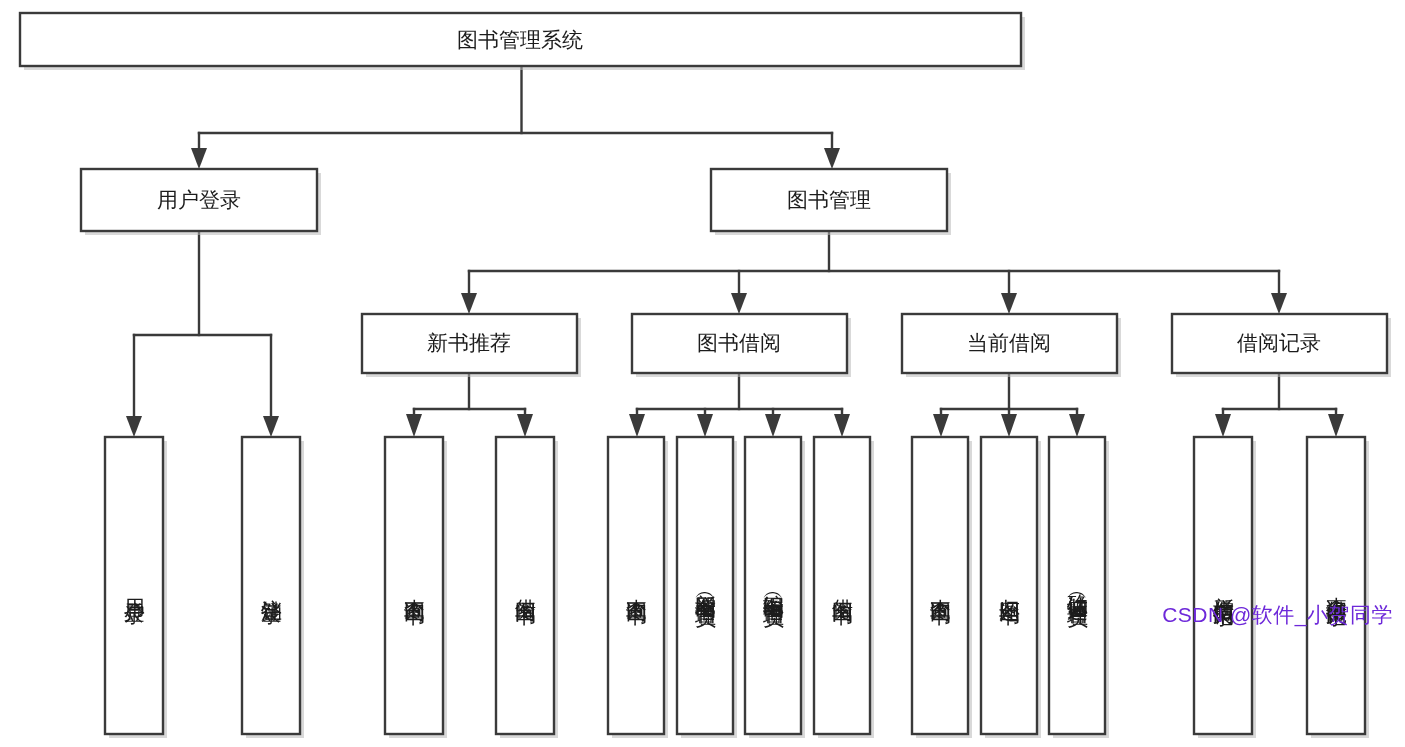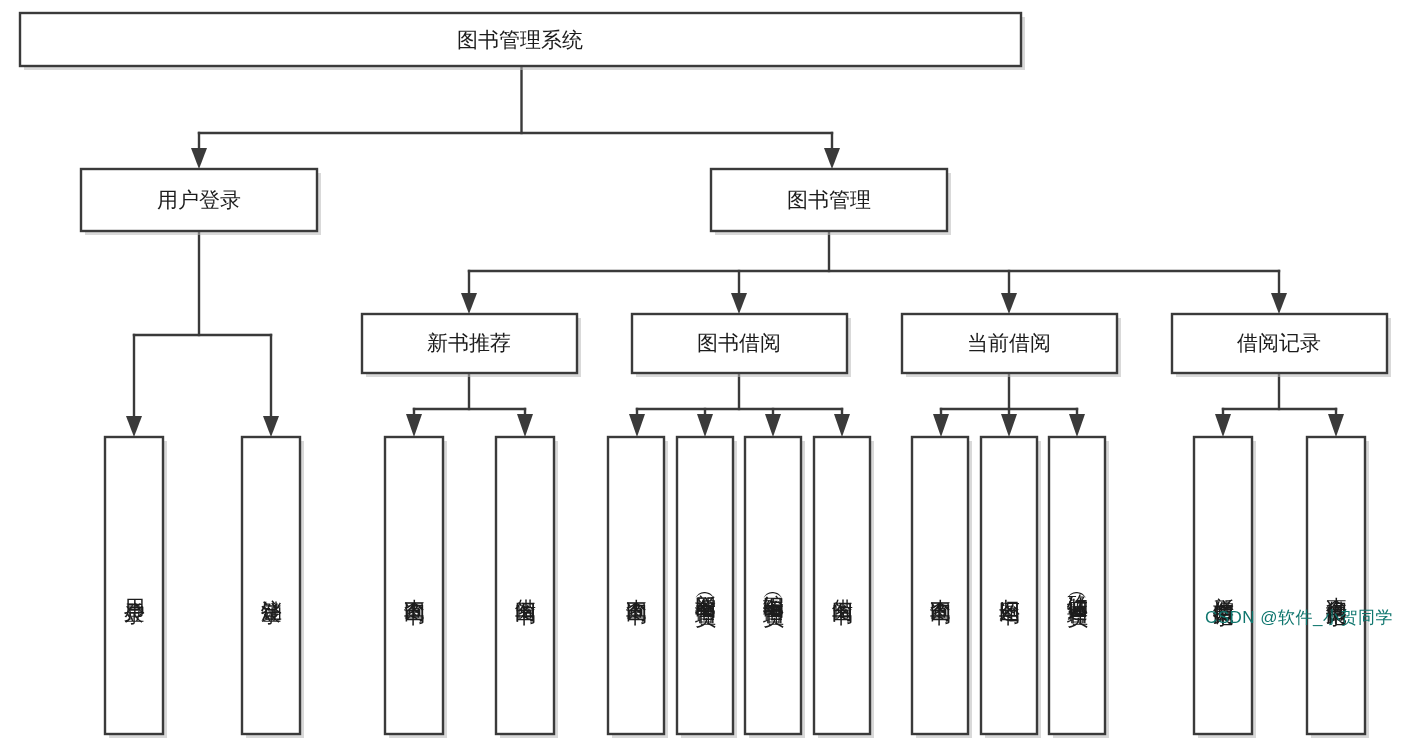--- a/index.html
+++ b/index.html
@@ -70,22 +70,22 @@
     letter-spacing: 2px;
     color: #1c1c1c;
     white-space: nowrap;
     text-align: center;
   }
   .watermark {
     position: absolute;
     right: 12px;
     bottom: 6px;
     font-family: "Liberation Sans", "DejaVu Sans", sans-serif;
-    font-size: 17px;
-    color: #0f766e;
+    font-size: 21px;
+    color: #6d28d9;
     letter-spacing: 0.5px;
     user-select: none;
     white-space: nowrap;
   }
 </style>
 </head>
 <body>
 
 <div id="diagram-root">
 

